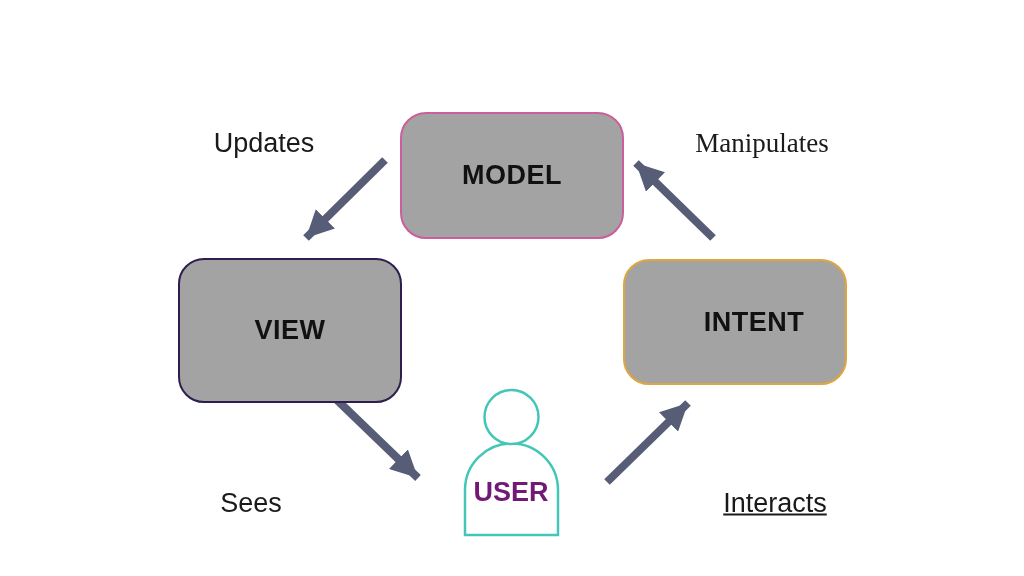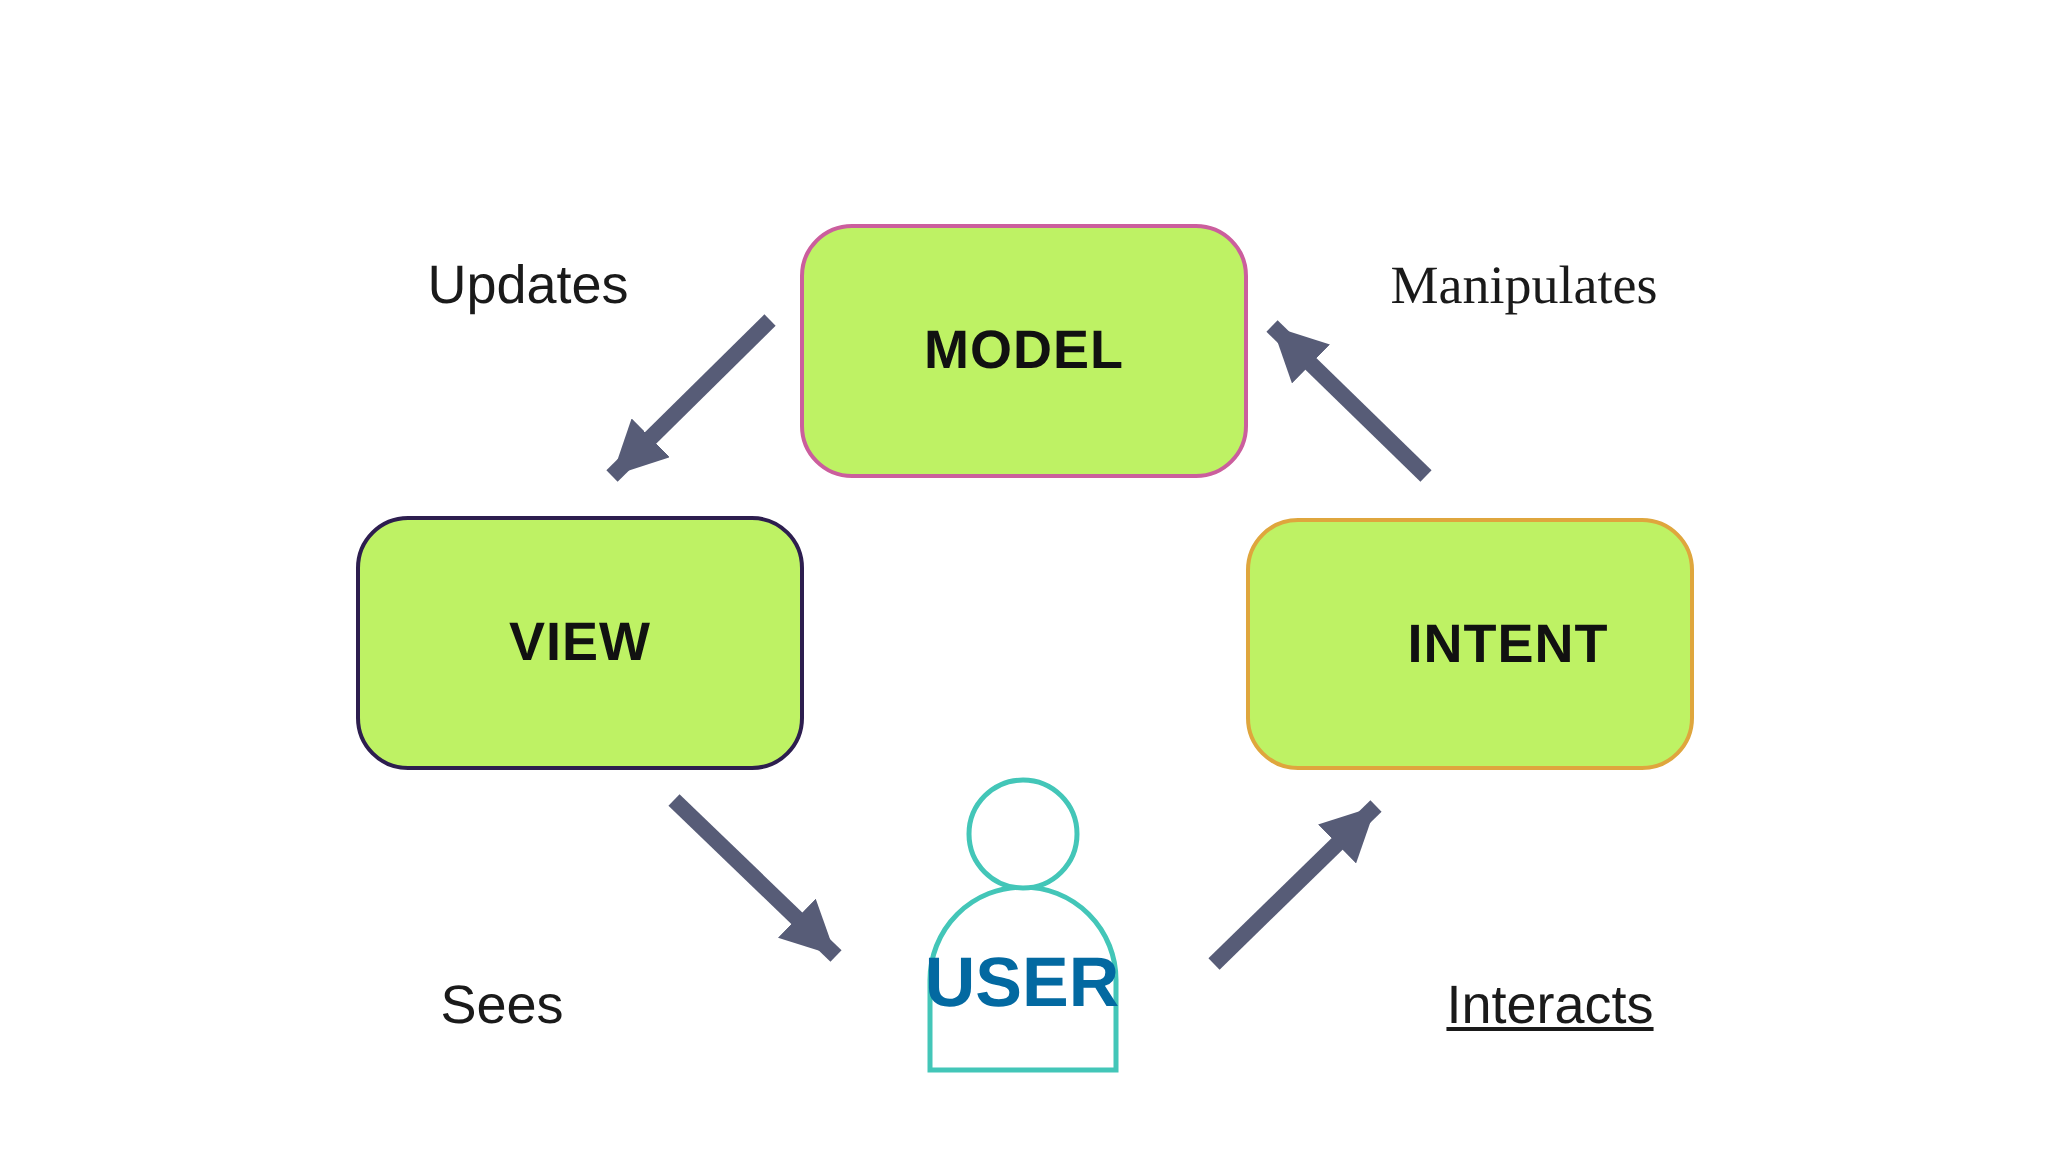--- a/index.html
+++ b/index.html
@@ -21,37 +21,37 @@
     top: 0;
     width: 1024px;
     height: 576px;
     pointer-events: none;
   }
   .node {
     position: absolute;
     box-sizing: border-box;
     border: 2px solid #000;
     border-radius: 26px;
-    background: #bef264;
+    background: #a3a3a3;
     display: flex;
     align-items: center;
     justify-content: center;
     font-weight: bold;
     font-size: 27px;
     letter-spacing: 0.5px;
     color: #111111;
   }
   .node-model {
     left: 400px; top: 112px;
     width: 224px; height: 127px;
     border-color: #cb5e9d;
   }
   .node-view {
     left: 178px; top: 258px;
-    width: 224px; height: 127px;
+    width: 224px; height: 145px;
     border-color: #2d1e4f;
   }
   .node-intent {
     left: 623px; top: 259px;
     width: 224px; height: 126px;
     border-color: #dfa63d;
     padding-left: 38px;
   }
   .edge-label {
     position: absolute;
@@ -70,23 +70,23 @@
     left: 452px;
     top: 385px;
     width: 120px;
     height: 155px;
   }
   .user-label {
     position: absolute;
     left: 511px;
     top: 492px;
     transform: translate(-50%, -50%);
-    font-size: 35px;
+    font-size: 27px;
     font-weight: bold;
-    color: #0369a1;
+    color: #701a75;
     white-space: nowrap;
   }
 </style>
 </head>
 <body>
 
 <div class="canvas">
 
   <svg class="arrows-layer" viewBox="0 0 1024 576" xmlns="http://www.w3.org/2000/svg">
     <defs>

